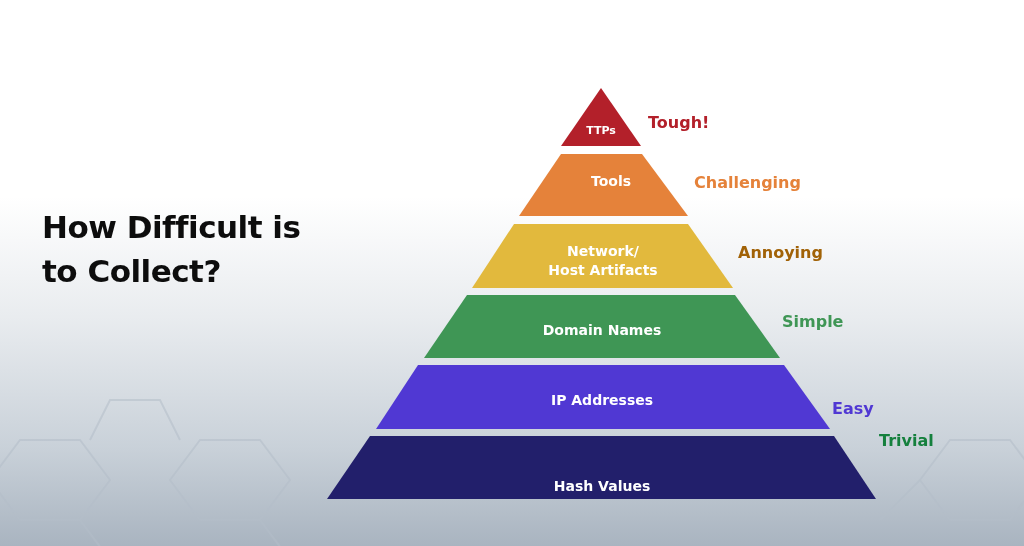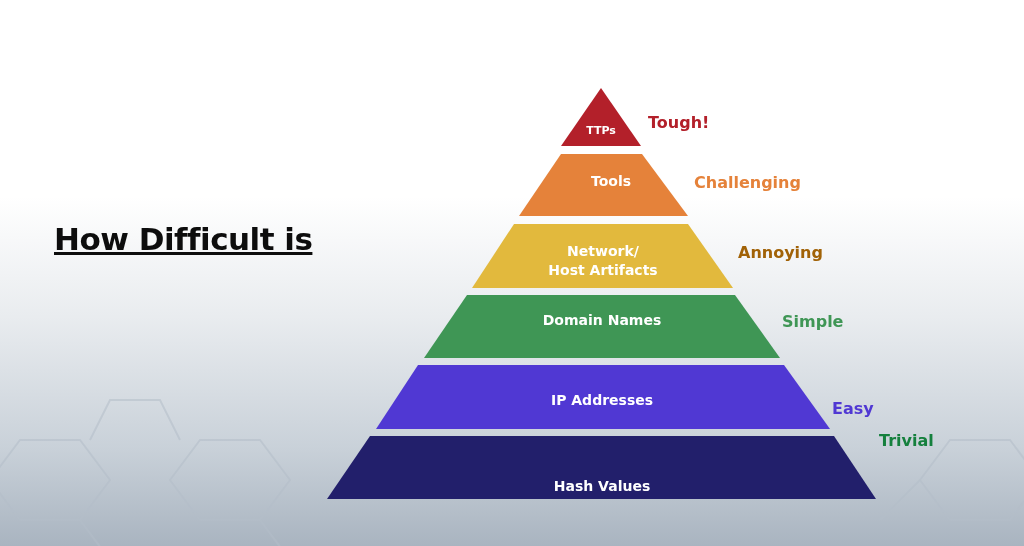--- a/index.html
+++ b/index.html
@@ -3,23 +3,23 @@
 <meta charset="utf-8">
 <style>
   html, body { margin:0; padding:0; }
   body {
     width:1024px; height:546px; overflow:hidden; position:relative;
     font-family: "DejaVu Sans", sans-serif;
     background: linear-gradient(180deg, #ffffff 0%, #ffffff 36%, #e9ecef 58%, #c9d1d9 82%, #a9b4c0 100%);
   }
   .hex { position:absolute; left:0; top:0; width:1024px; height:546px; }
   .title {
-    position:absolute; left:42px; top:205px; margin:12px;
+    position:absolute; left:42px; top:205px; margin:0;
     font-family: "DejaVu Sans", sans-serif; font-weight:bold;
-    font-size:31px; line-height:44px; color:#0d0d0d; letter-spacing:-0.5px;text-decoration:underline;
+    font-size:31px; line-height:44px; color:#0d0d0d; letter-spacing:-0.5px;
   }
   .title span { display:block; white-space:nowrap; }
   .pyr { position:absolute; left:0; top:0; width:1024px; height:546px; }
   .tier-label {
     position:absolute; transform:translate(-50%,-50%);
     color:#ffffff; font-weight:bold; text-align:center; line-height:19px;
     font-family: "DejaVu Sans", sans-serif; white-space:nowrap; font-size:14px;
   }
   .diff-label {
     position:absolute; font-weight:bold; font-size:16px;
@@ -38,39 +38,40 @@
     <path d="M 260 520 L 290 560"></path>
     <path d="M 350 480 L 380 440"></path>
     <path d="M 80 520 L 110 560"></path>
     <path d="M 920 480 L 950 440 L 1010 440 L 1040 480 L 1010 520 L 950 520 Z"></path>
     <path d="M 880 520 L 920 480"></path>
   </g>
 </svg>
 
 <h1 class="title">
   <span>How Difficult is</span>
+  <span>to Collect?</span>
 </h1>
 
 <svg class="pyr" viewBox="0 0 1024 546">
 
   <polygon fill="#b3202a" points="601,88 641,146 561,146"></polygon>
   <polygon fill="#e5823a" points="561,154 642,154 688,216 519,216"></polygon>
   <polygon fill="#e2b93d" points="514,224 688,224 733,288 472,288"></polygon>
   <polygon fill="#3f9655" points="467,295 735,295 780,358 424,358"></polygon>
   <polygon fill="#5038d3" points="418,365 784,365 830,429 376,429"></polygon>
   <polygon fill="#221f6b" points="370,436 834,436 876,499 327,499"></polygon>
 </svg>
 
 <div class="tier-label" style="left:601px;top:130px;font-size:11px;">TTPs</div>
 <div class="tier-label" style="left:603px;top:181px;margin-left:8px;">Tools</div>
 <div class="tier-label" style="left:603px;top:261px;">
   <span style="display:block">Network/</span>
   <span style="display:block">Host Artifacts</span>
 </div>
-<div class="tier-label" style="left:602px;top:320px;text-align:center;">Domain Names</div>
+<div class="tier-label" style="left:602px;top:330px;text-align:center;">Domain Names</div>
 <div class="tier-label" style="left:602px;top:400px;">IP Addresses</div>
 <div class="tier-label" style="left:602px;top:486px;">Hash Values</div>
 
 <div class="diff-label" style="left:648px;top:122px;color:#b3202a;">Tough!</div>
 <div class="diff-label" style="left:694px;top:182px;color:#e5823a;">Challenging</div>
 <div class="diff-label" style="left:738px;top:252px;color:#a16207;">Annoying</div>
 <div class="diff-label" style="left:782px;top:321px;color:#3f9655;">Simple</div>
 <div class="diff-label" style="left:832px;top:391px;color:#5038d3;margin-top:17px;">Easy</div>
 <div class="diff-label" style="left:879px;top:440px;color:#15803d;">Trivial</div>
 

